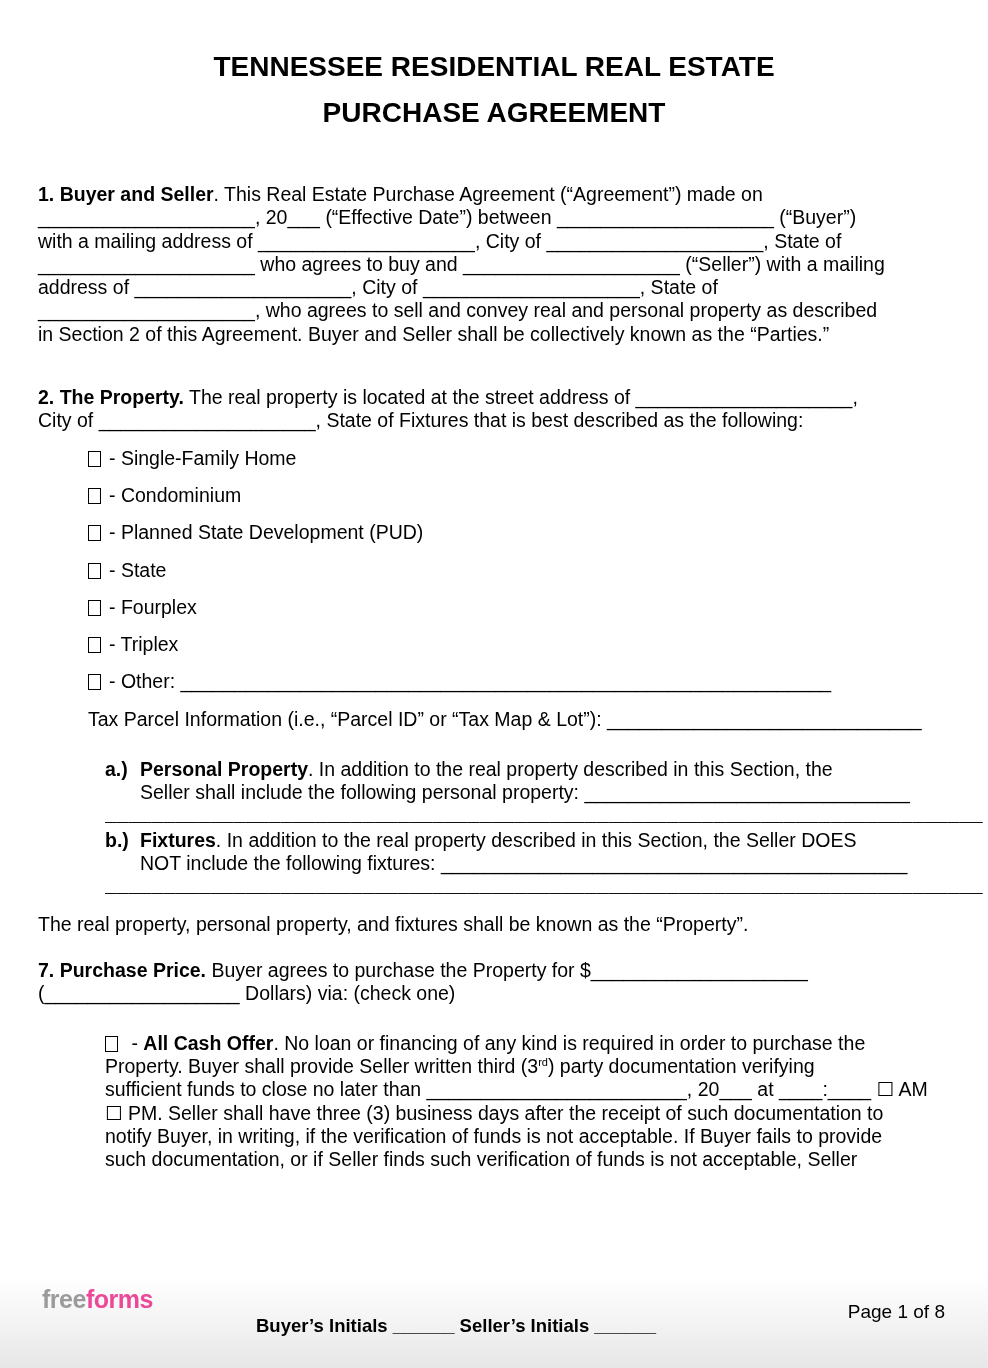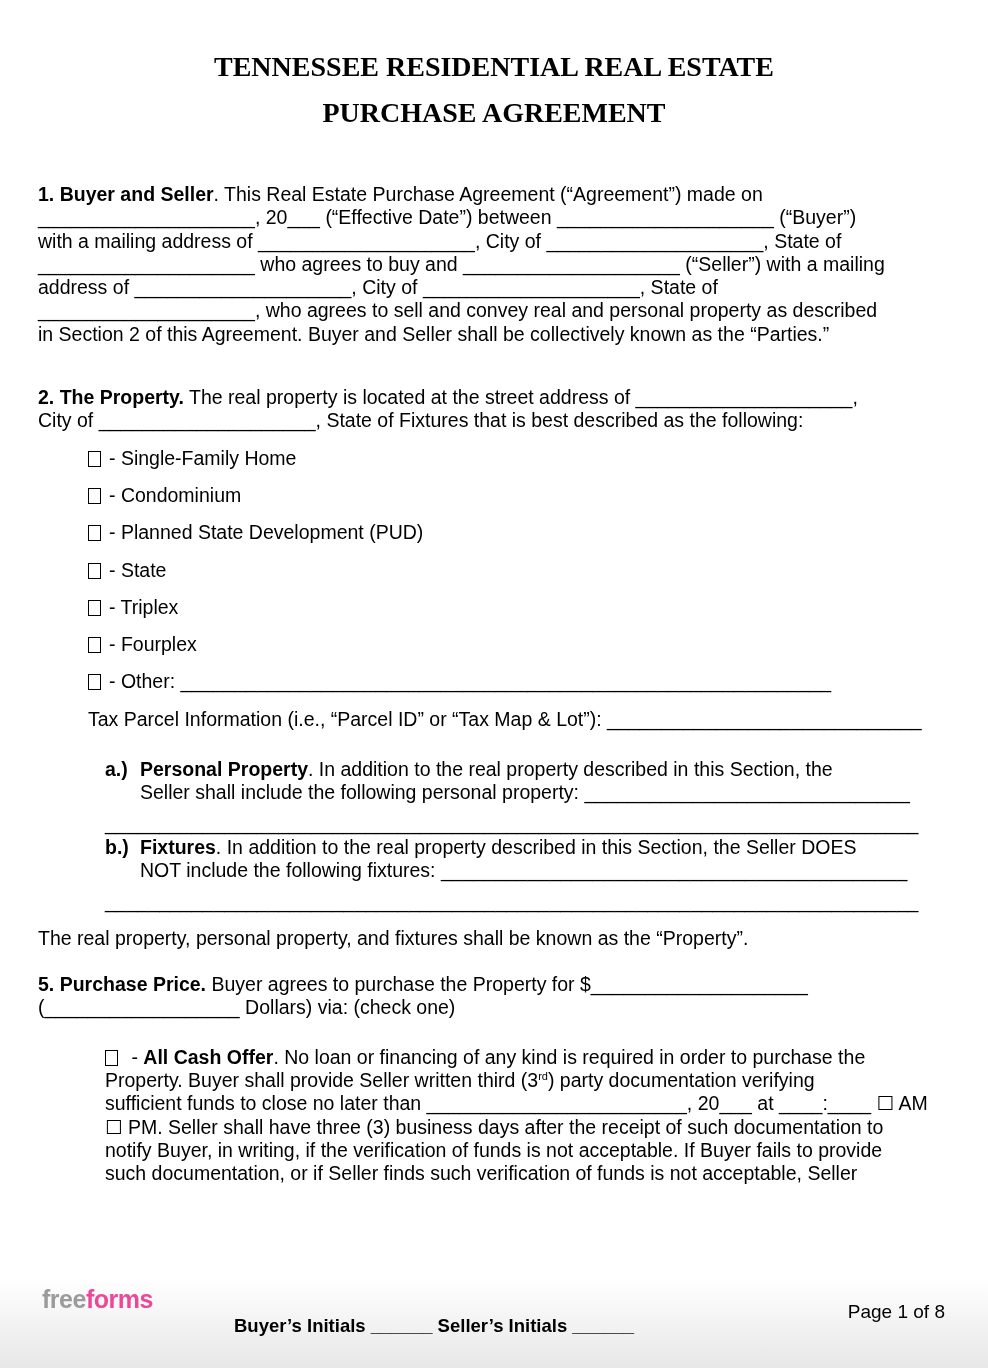--- a/index.html
+++ b/index.html
@@ -5,47 +5,47 @@
   html,body{margin:0;padding:0;background:#ffffff;}
   .page{
     position:relative;
     width:988px;height:1368px;
     background:#ffffff;
     font-family:"Liberation Sans","DejaVu Sans",sans-serif;
     font-size:19.5px;line-height:23.3px;color:#000;
     overflow:hidden;
   }
   .content{padding:0 38px;}
-  .title{margin:0;padding-top:44px;text-align:center;font-weight:bold;font-size:28px;line-height:46px;font-family:Liberation Serif, serif;}
+  .title{margin:0;padding-top:44px;text-align:center;font-weight:bold;font-size:28px;line-height:46px;}
   p{margin:0;}
   .pl{white-space:pre-line;}
   .s1{margin-top:47px;}
   .s2{margin-top:40px;}
   .check-one{margin-top:15px;}
   .options{margin-top:14px;margin-left:50px;}
   .opt{margin-bottom:14px;}
   .cb{display:inline-block;width:13px;height:16px;border:1.8px solid #000;vertical-align:-2px;margin-right:8px;box-sizing:border-box;}
   .tax{margin-top:12px;margin-left:50px;}
   .sub{margin-left:67px;margin-top:27px;}
   .sub + .sub{margin-top:1px;}
   .sub-row{display:flex;}
   .sub-num{width:35px;flex:none;font-weight:bold;}
   .sub-body{flex:1;}
-  .sub-line{margin-top:7px;}
+  .sub-line{margin-top:0;font-family:Liberation Mono, monospace;}
   .note{margin-top:14px;}
   .s3{margin-top:23px;}
   .cash{margin-left:67px;margin-top:26px;}
   sup{font-size:11px;line-height:0;vertical-align:super;}
   b{font-weight:bold;}
   .footer-grad{position:absolute;left:0;bottom:0;width:100%;height:90px;
     background:linear-gradient(180deg,rgba(231,231,231,0) 0%,#e7e7e7 100%);}
   .logo{position:absolute;left:42px;top:1288px;font-size:25px;font-weight:bold;letter-spacing:-0.5px;}
   .logo-free{color:#9b9b9b;}
   .logo-forms{color:#ec4899;}
-  .initials{position:absolute;left:234px;top:1314px;font-weight:bold;font-size:18.5px;}
+  .initials{position:absolute;left:256px;top:1314px;font-weight:bold;font-size:18.5px;}
   .pageno{position:absolute;right:43px;top:1300px;font-size:19px;}
 </style>
 </head>
 <body>
 
 <div class="page">
   <div class="content">
 
     <h1 class="title">
       <div>TENNESSEE RESIDENTIAL REAL ESTATE</div>
@@ -62,22 +62,22 @@
 
     <p class="s2"><b>2. The Property.</b><span class="pl"> The real property is located at the street address of ____________________,
 City of ____________________, State of Fixtures that is best described as the following:</span></p>
 
 
     <div class="options">
       <div class="opt"><span class="cb"></span><span>- Single-Family Home</span></div>
       <div class="opt"><span class="cb"></span><span>- Condominium</span></div>
       <div class="opt"><span class="cb"></span><span>- Planned State Development (PUD)</span></div>
       <div class="opt"><span class="cb"></span><span>- State</span></div>
+      <div class="opt"><span class="cb"></span><span>- Fourplex</span></div>
       <div class="opt"><span class="cb"></span><span>- Triplex</span></div>
-      <div class="opt"><span class="cb"></span><span>- Fourplex</span></div>
       <div class="opt"><span class="cb"></span><span>- Other: ____________________________________________________________</span></div>
     </div>
 
     <p class="tax">Tax Parcel Information (i.e., “Parcel ID” or “Tax Map &amp; Lot”): _____________________________</p>
 
     <div class="sub">
       <div class="sub-row">
         <b class="sub-num">a.)</b>
         <div class="sub-body"><b>Personal Property</b><span class="pl">. In addition to the real property described in this Section, the
 Seller shall include the following personal property: ______________________________</span></div>
@@ -89,21 +89,21 @@
       <div class="sub-row">
         <b class="sub-num">b.)</b>
         <div class="sub-body"><b>Fixtures</b><span class="pl">. In addition to the real property described in this Section, the Seller DOES
 NOT include the following fixtures: ___________________________________________</span></div>
       </div>
       <div class="sub-line">___________________________________________________________________________</div>
     </div>
 
     <p class="note">The real property, personal property, and fixtures shall be known as the “Property”.</p>
 
-    <p class="s3"><b>5. Purchase Price.</b><span class="pl"> Buyer agrees to purchase the Property for $____________________
+    <p class="s3"><b>7. Purchase Price.</b><span class="pl"> Buyer agrees to purchase the Property for $____________________
 (__________________ Dollars) via: (check one)</span></p>
 
     <div class="cash"><span class="cb"></span><span class="pl"> - </span><b>All Cash Offer</b><span class="pl">. No loan or financing of any kind is required in order to purchase the
 Property. Buyer shall provide Seller written third (3</span><sup>rd</sup><span class="pl">) party documentation verifying
 sufficient funds to close no later than ________________________, 20___ at ____:____ ☐ AM
 ☐ PM. Seller shall have three (3) business days after the receipt of such documentation to
 notify Buyer, in writing, if the verification of funds is not acceptable. If Buyer fails to provide
 such documentation, or if Seller finds such verification of funds is not acceptable, Seller</span></div>
 
   </div>

